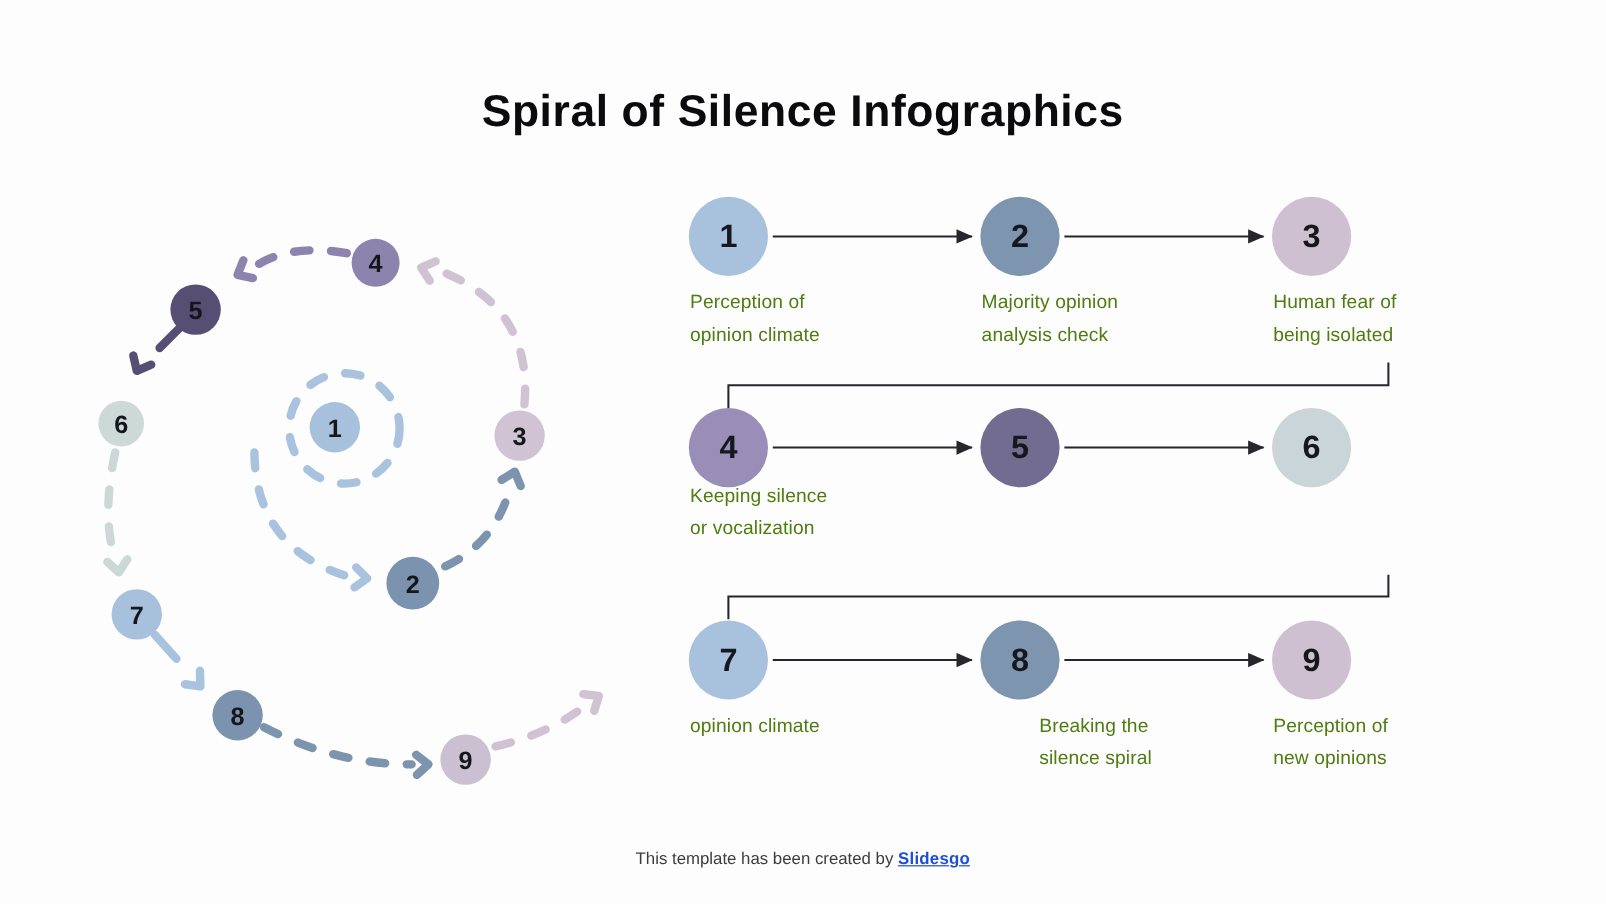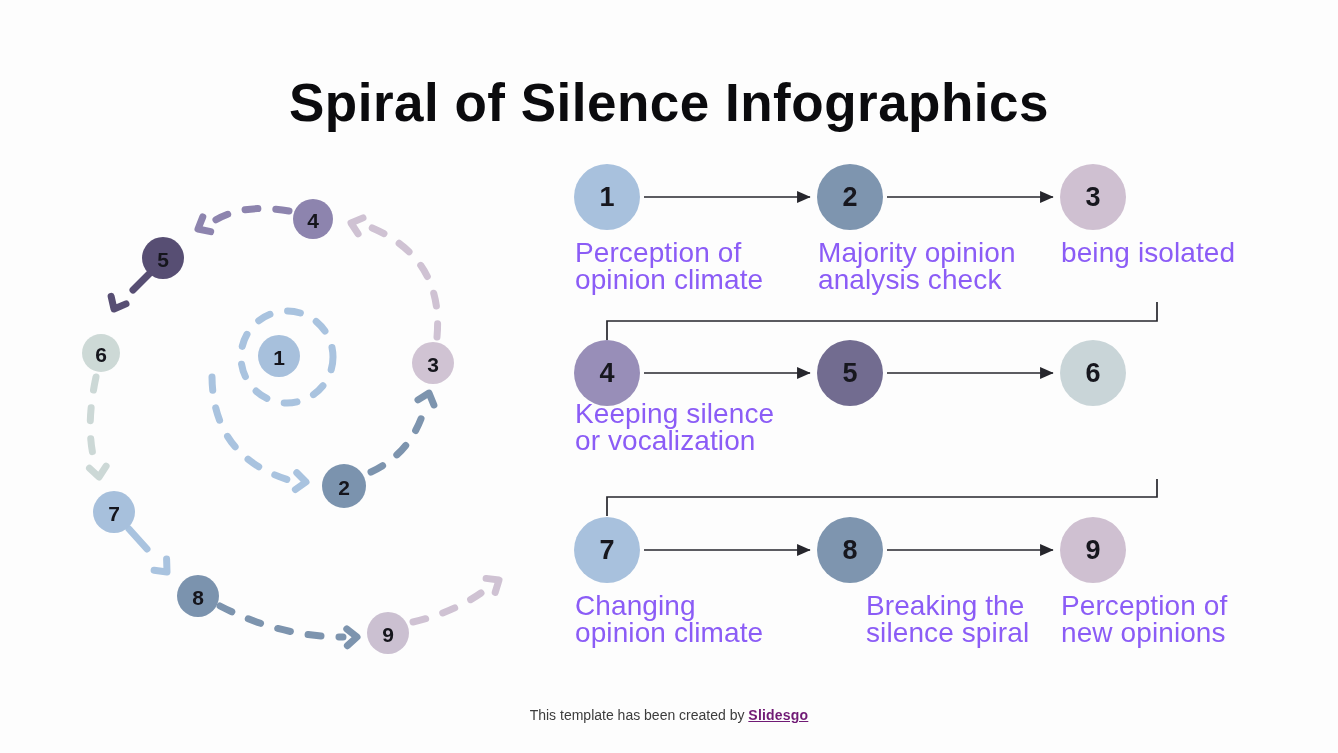--- a/index.html
+++ b/index.html
@@ -1,23 +1,23 @@
 <!DOCTYPE html>
 <html><head>
 <meta charset="utf-8">
 <style>
   html,body{margin:0;padding:0;}
   body{width:1338px;height:753px;background:#fdfdfd;font-family:"Liberation Sans",sans-serif;overflow:hidden;}
   .slide{position:relative;width:1338px;height:753px;}
-  .title{position:absolute;left:0;right:0;top:72px;text-align:center;font-size:53px;font-weight:800;letter-spacing:.5px;color:#0b0b0e;margin:0;}
+  .title{position:absolute;left:0;right:0;top:72px;text-align:center;font-size:37px;font-weight:800;letter-spacing:.5px;color:#0b0b0e;margin:0;}
   .overlay-svg{position:absolute;left:0;top:0;width:1338px;height:753px;pointer-events:none;}
   .step-circle{position:absolute;width:66px;height:66px;border-radius:50%;display:flex;align-items:center;justify-content:center;font-size:27px;font-weight:700;color:#17171e;}
-  .step-label{position:absolute;width:250px;font-size:28px;line-height:27px;font-weight:500;color:#8b5cf6;letter-spacing:.1px;}
+  .step-label{position:absolute;width:250px;font-size:16px;line-height:27px;font-weight:500;color:#4d7c0f;letter-spacing:.1px;}
   .footer{position:absolute;left:0;right:0;top:707px;text-align:center;font-size:14px;color:#3c3c3c;}
-  .footer b{color:#701a75;text-decoration:underline;letter-spacing:.2px;cursor:pointer;pointer-events:auto;}
+  .footer b{color:#1d4ed8;text-decoration:underline;letter-spacing:.2px;cursor:pointer;pointer-events:auto;}
 </style>
 </head>
 <body>
 
 <div class="slide">
 
   <h1 class="title">Spiral of Silence Infographics</h1>
 
   <svg class="overlay-svg" viewBox="0 0 1338 753">
     <defs>
@@ -106,28 +106,28 @@
 
   <div class="step-label" style="left:575px;top:239px;">
       <div>Perception of</div>
       <div>opinion climate</div>
     </div>
   <div class="step-label" style="left:818px;top:239px;">
       <div>Majority opinion</div>
       <div>analysis check</div>
     </div>
   <div class="step-label" style="left:1061px;top:239px;">
+      <div>Human fear of</div>
       <div>being isolated</div>
     </div>
   <div class="step-label" style="left:575px;top:400px;">
       <div>Keeping silence</div>
       <div>or vocalization</div>
     </div>
   <div class="step-label" style="left:575px;top:592px;">
-      <div>Changing</div>
       <div>opinion climate</div>
     </div>
   <div class="step-label" style="left:866px;top:592px;">
       <div>Breaking the</div>
       <div>silence spiral</div>
     </div>
   <div class="step-label" style="left:1061px;top:592px;">
       <div>Perception of</div>
       <div>new opinions</div>
     </div>

